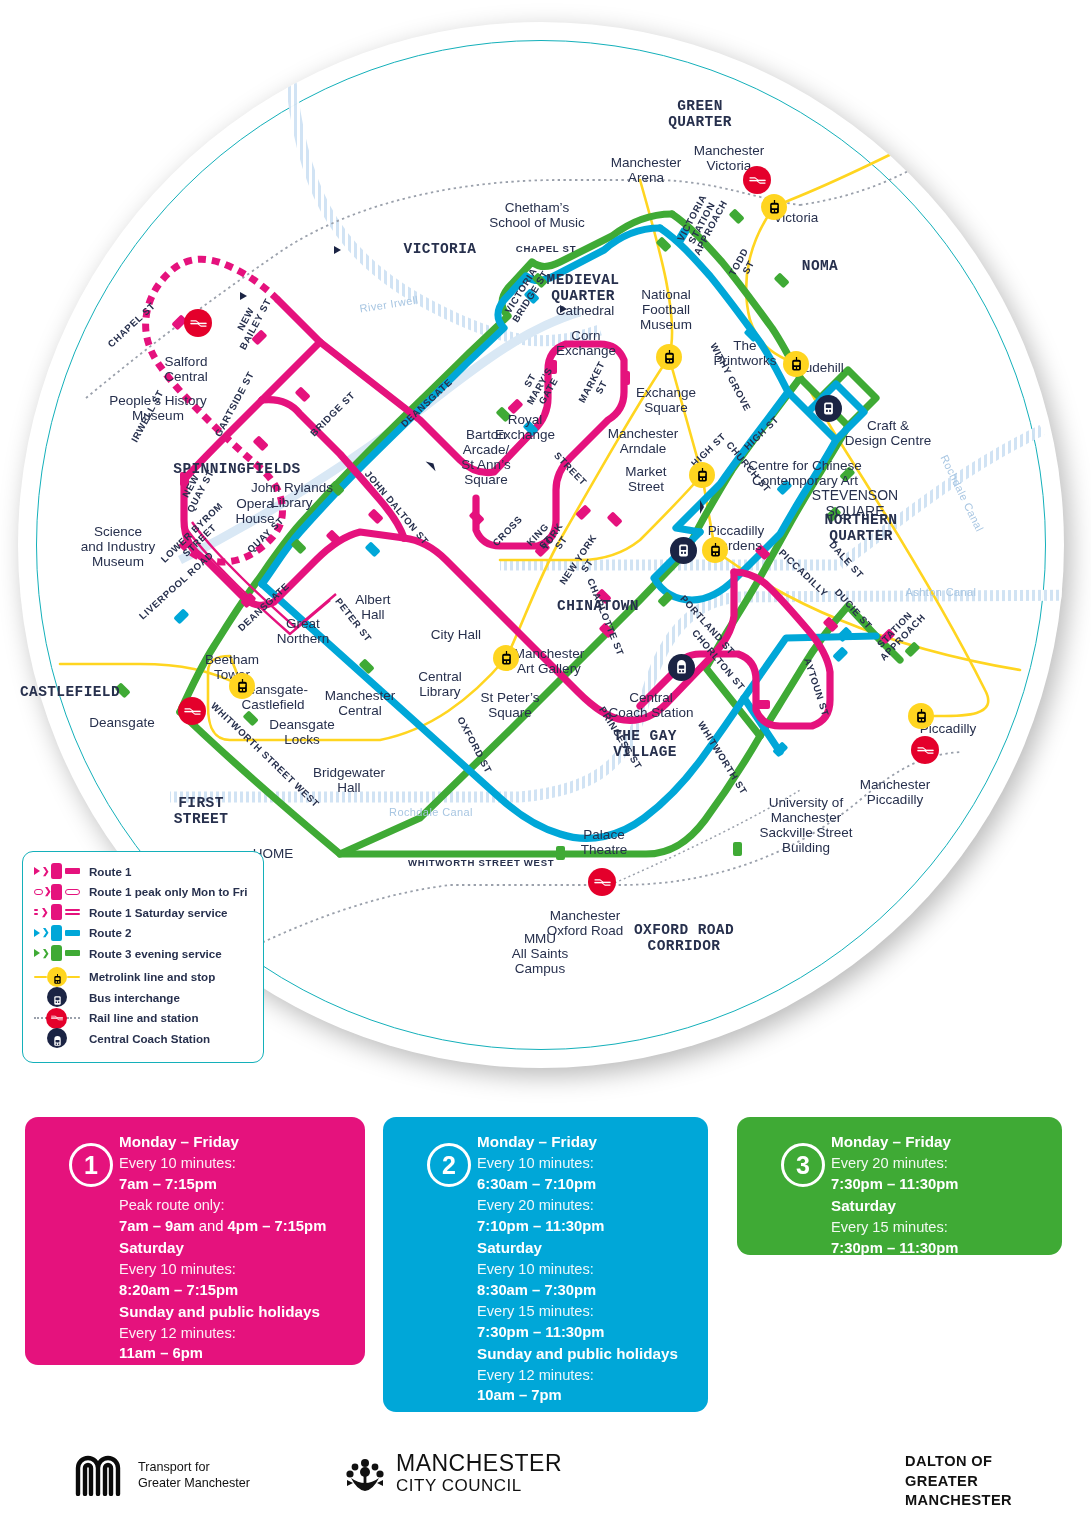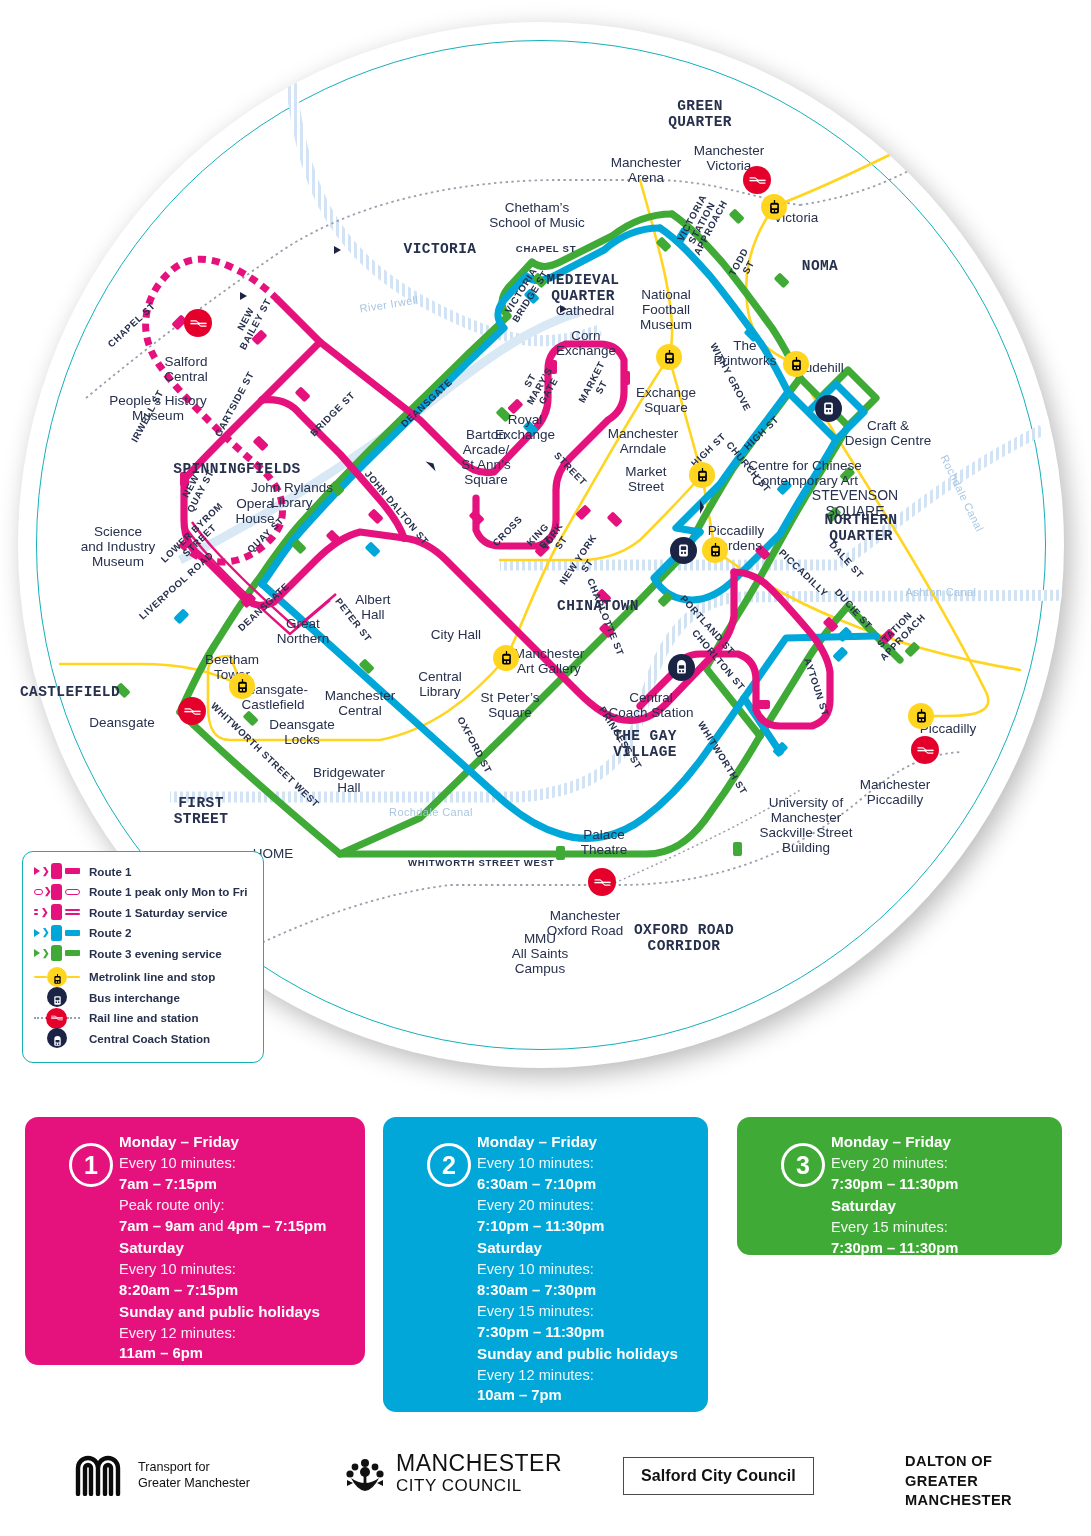--- a/index.html
+++ b/index.html
@@ -835,25 +835,20 @@
           <path d="M4,26 l6,3 -6,3 z"></path>
             <path d="M40,26 l-6,3 6,3 z"></path>
         </g>
       </svg>
       <div style="margin-left:9px;">
         <div class="mcc-txt1">MANCHESTER</div>
         <div class="mcc-txt2">CITY COUNCIL</div>
       </div>
     </div>
 
-    <div class="f-item" style="left:623px; top:27px;">
-      <div class="scc-box">
-        <span class="scc-txt">Salford City Council</span>
-      </div>
-    </div>
 
     <div class="f-item" style="left:905px; top:22px;">
       <div>
         <div class="mayor-txt">DALTON OF</div>
         <div class="mayor-txt">GREATER</div>
         <div class="mayor-txt">MANCHESTER</div>
       </div>
     </div>
   </div>
 

